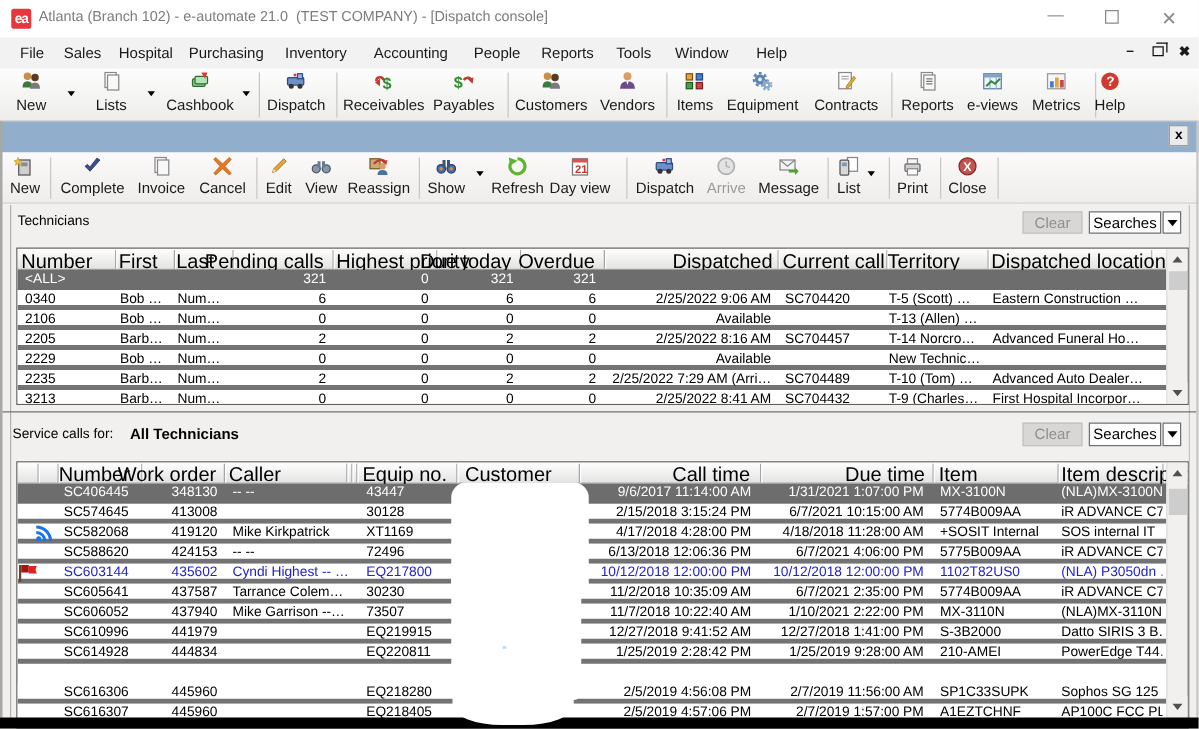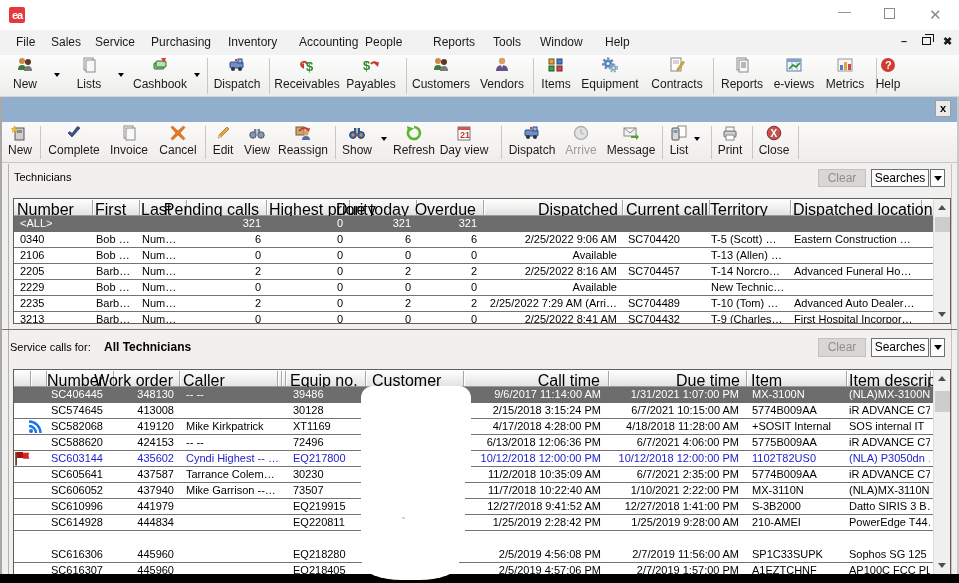--- a/index.html
+++ b/index.html
@@ -39,52 +39,53 @@
 .btn-dis{background:#d8d7d5;border:1px solid #c3c2c0;color:#8f8f8f}
 .btn-en{background:#fdfdfd;border:1px solid #707070;color:#000}
 .btn-caret{background:#fdfdfd;border:1px solid #707070}
 .btn-caret:after{content:"";position:absolute;left:3px;top:6px;border-left:4px solid transparent;border-right:4px solid transparent;border-top:5px solid #000}
 
 .grid{position:absolute;background:#fff;border:1px solid #5f5f5f}
 .ghead{position:absolute;left:0;top:0;background:linear-gradient(#ffffff,#e3e3e1);border-bottom:1px solid #9b9b9b;width:919px}
 .hsep{position:absolute;top:1px;width:1px;background:#a6a6a6}
 .hsep2{position:absolute;top:1px;width:1px;background:#fff}
 .hlbl{position:absolute;top:2px;font-size:16px;color:#000;white-space:nowrap}
-.row{position:absolute;left:0;width:919px;height:16px;background:#fff;border-bottom:1px solid #737373}
+.row{position:absolute;left:0;width:919px;height:16px;background:#fff;border-bottom:4px solid #737373}
 .row span{position:absolute;top:1px;white-space:nowrap;font-size:11px;color:#000}
 .rsel{background:#6d6d6d;border-bottom:1px solid #6d6d6d}
 .rsel span{color:#fff}
 .rblue span{color:#2222cc}
 
 .sbar{position:absolute;background:#f1f0ee;border-left:1px solid #dcdcdc}
 .sbtn{position:absolute;left:0;width:17px;height:17px;background:#f1f0ee}
 .sthumb{position:absolute;left:1px;width:15px;background:#cdcdcd}
 .arr-u{width:0;height:0;border-left:4px solid transparent;border-right:4px solid transparent;border-bottom:5px solid #505050;position:absolute;left:4px;top:6px}
 .arr-d{width:0;height:0;border-left:4px solid transparent;border-right:4px solid transparent;border-top:5px solid #505050;position:absolute;left:4px;top:6px}
 #blackstrip{left:0;top:574px;width:959px;height:9px;background:#000}
 #blob1{left:361px;top:386px;width:110px;height:86px;background:#fff;border-radius:12px 12px 0 0}
 #blob2{left:361px;top:458px;width:104px;height:102px;background:#fff;border-radius:0 0 6px 6px}
 #blob3{left:362px;top:545px;width:97px;height:35px;background:#fff;border-radius:0 0 40px 40px / 0 0 16px 16px}
 </style>
 </head>
 <body>
 <div class="abs" id="titlebar">
   <div class="abs" id="logo">ea</div>
+  <div class="abs" id="title">Atlanta (Branch 102) - e-automate 21.0&nbsp; (TEST COMPANY) - [Dispatch console]</div>
   <div class="abs wbtn" style="left:838px;top:4px">—</div>
   <div class="abs" style="left:884px;top:8px;width:11px;height:11px;border:1px solid #8a8a8a"></div>
   <div class="abs wbtn" style="left:929px;top:6px;font-size:15px">✕</div>
 </div>
 <div class="abs" id="menubar">
   <span style="left:16px">File</span>
   <span style="left:51px">Sales</span>
-  <span style="left:95px">Service</span>
+  <span style="left:95px">Hospital</span>
   <span style="left:151px">Purchasing</span>
   <span style="left:228px">Inventory</span>
   <span style="left:299px">Accounting</span>
-  <span style="left:365px">People</span>
+  <span style="left:379px">People</span>
   <span style="left:433px">Reports</span>
   <span style="left:493px">Tools</span>
   <span style="left:540px">Window</span>
   <span style="left:605px">Help</span>
   <span style="left:901px;font-weight:bold;font-size:11px">–</span>
   <span style="left:922px;top:7px;width:9px;height:8px;border:1.5px solid #111"></span>
     <span style="left:925px;top:4px;width:9px;height:8px;border:1.5px solid #111;border-bottom:none;border-left:none"></span>
   <span style="left:943px;font-weight:bold;font-size:11px">✖</span>
 </div>
 <div class="abs" id="toolbar1">
@@ -489,21 +490,21 @@
       <div class="hlbl" style="left:358px">Customer</div>
       <div class="hlbl" style="right:333px">Call time</div>
       <div class="hlbl" style="right:193px">Due time</div>
       <div class="hlbl" style="left:737px">Item</div>
       <div class="hlbl" style="left:835px">Item description</div>
     </div>
     <div class="row rsel" style="top:17px">
       <span style="left:37px">SC406445</span>
       <span style="right:759px">348130</span>
       <span style="left:172px">-- --</span>
-      <span style="left:279px">39486</span>
+      <span style="left:279px">43447</span>
       <span style="right:332px">9/6/2017 11:14:00 AM</span>
       <span style="right:194px">1/31/2021 1:07:00 PM</span>
       <span style="left:738px">MX-3100N</span>
       <span style="left:835px;width:81px;overflow:hidden">(NLA)MX-3100N…</span>
     </div>
     <div class="row " style="top:33px">
       <span style="left:37px">SC574645</span>
       <span style="right:759px">413008</span>
       <span style="left:279px">30128</span>
       <span style="right:332px">2/15/2018 3:15:24 PM</span>

